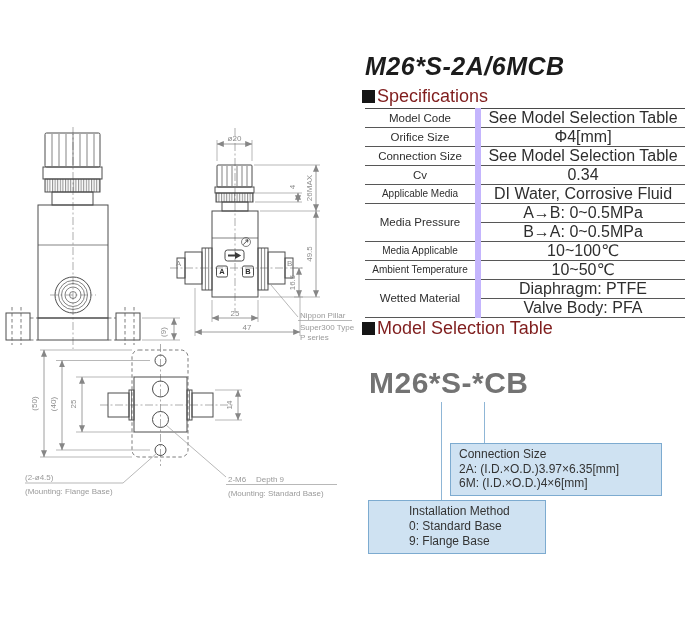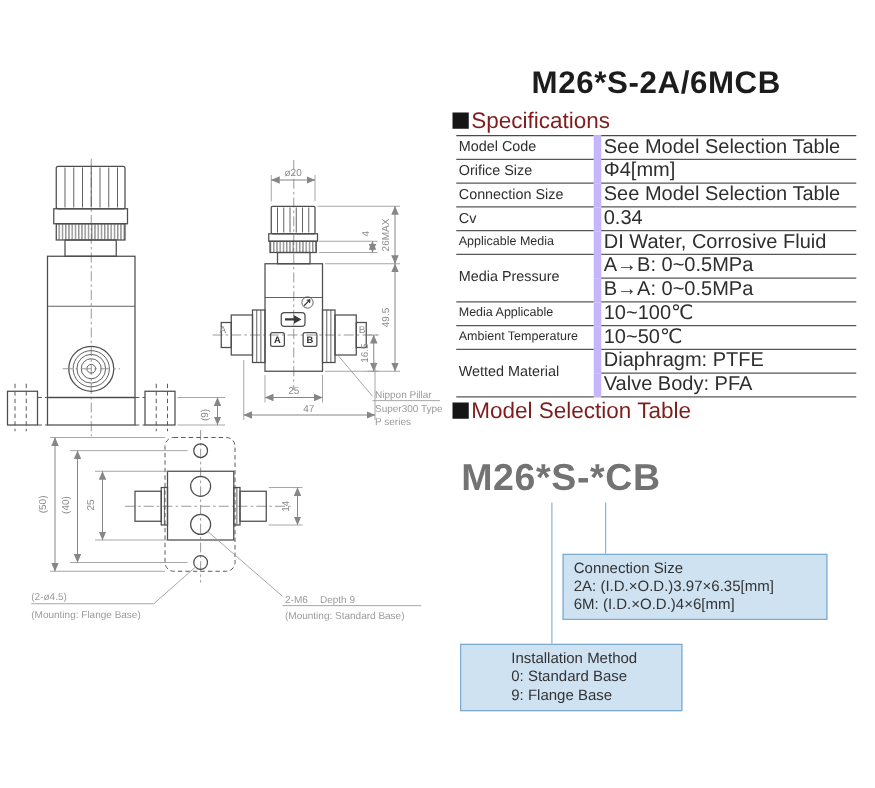--- a/index.html
+++ b/index.html
@@ -1,42 +1,42 @@
 <!DOCTYPE html>
 <html><head>
 <meta charset="utf-8">
 <style>
   html,body{margin:0;padding:0;background:#fff;}
   #page{position:relative;width:700px;height:630px;background:#ffffff;overflow:hidden;
         font-family:"Liberation Sans","DejaVu Sans",sans-serif;}
   
-  .title{position:absolute;left:365px;top:52px;width:320px;text-align:center;
-         font-size:25px;font-weight:bold;color:#1c1c1c;letter-spacing:.5px;}
+  .title{position:absolute;left:365px;top:52px;width:320px;
+         font-size:25px;font-weight:bold;color:#1c1c1c;letter-spacing:.5px;font-style:italic;}
   .sec-head{position:absolute;display:flex;align-items:center;gap:2px;
             font-size:18px;color:#7f1d1d;}
   .sec-head .sq{width:13px;height:13px;background:#151515;flex:0 0 auto;}
   #spec-head{left:362px;top:86px;}
   #model-head{left:362px;top:318px;}
   table.specs{position:absolute;left:365px;top:108px;width:320px;
               border-collapse:collapse;border-top:1.5px solid #4a4a4a;color:#2e2e2e;
               table-layout:fixed;}
-  table.specs td{height:18px;padding:0 2px;vertical-align:middle;
+  table.specs td{height:18px;padding:0 2px;text-align:center;vertical-align:middle;
                  border-bottom:1px solid #575757;line-height:1.05;}
   td.l{width:106px;font-size:11.5px;}
   td.l.small{font-size:10px;}
   td.v{font-size:16px;border-left:6px solid #c4b5fd;}
   .model-code{position:absolute;left:369px;top:366px;font-size:30px;line-height:34px;
               font-weight:bold;color:#737373;letter-spacing:.5px;}
   .leader{position:absolute;width:1px;background:#8fb6d6;}
   #leader1{left:441px;top:402px;height:113px;}
   #leader2{left:484px;top:402px;height:41px;}
   .callout{position:absolute;background:#cfe2f2;border:1px solid #7dabd0;
            color:#333;font-size:12px;line-height:14.5px;padding:3px 8px 4px;}
   #conn-box{left:450px;top:443px;width:194px;}
-  #inst-box{left:368px;top:515px;width:128px;line-height:15px;padding-left:40px;}
+  #inst-box{left:368px;top:500px;width:128px;line-height:15px;padding-left:40px;}
   
   #drawing{position:absolute;left:0;top:0;}
   #drawing text{font-family:"Liberation Sans","DejaVu Sans",sans-serif;
                 fill:#8c8c8c;font-size:8px;}
   #drawing text.note{fill:#9a9a9a;}
   #drawing text.boxletter{fill:#2f2f2f;font-size:7.5px;font-weight:bold;}
   .outline{stroke:#4d4d4d;stroke-width:1;fill:none;}
   .thin{stroke:#4d4d4d;stroke-width:.7;fill:none;}
   .cl{stroke:#8a8a8a;stroke-width:.7;fill:none;stroke-dasharray:8 2.5 2 2.5;}
   .ext{stroke:#9a9a9a;stroke-width:.7;fill:none;}

